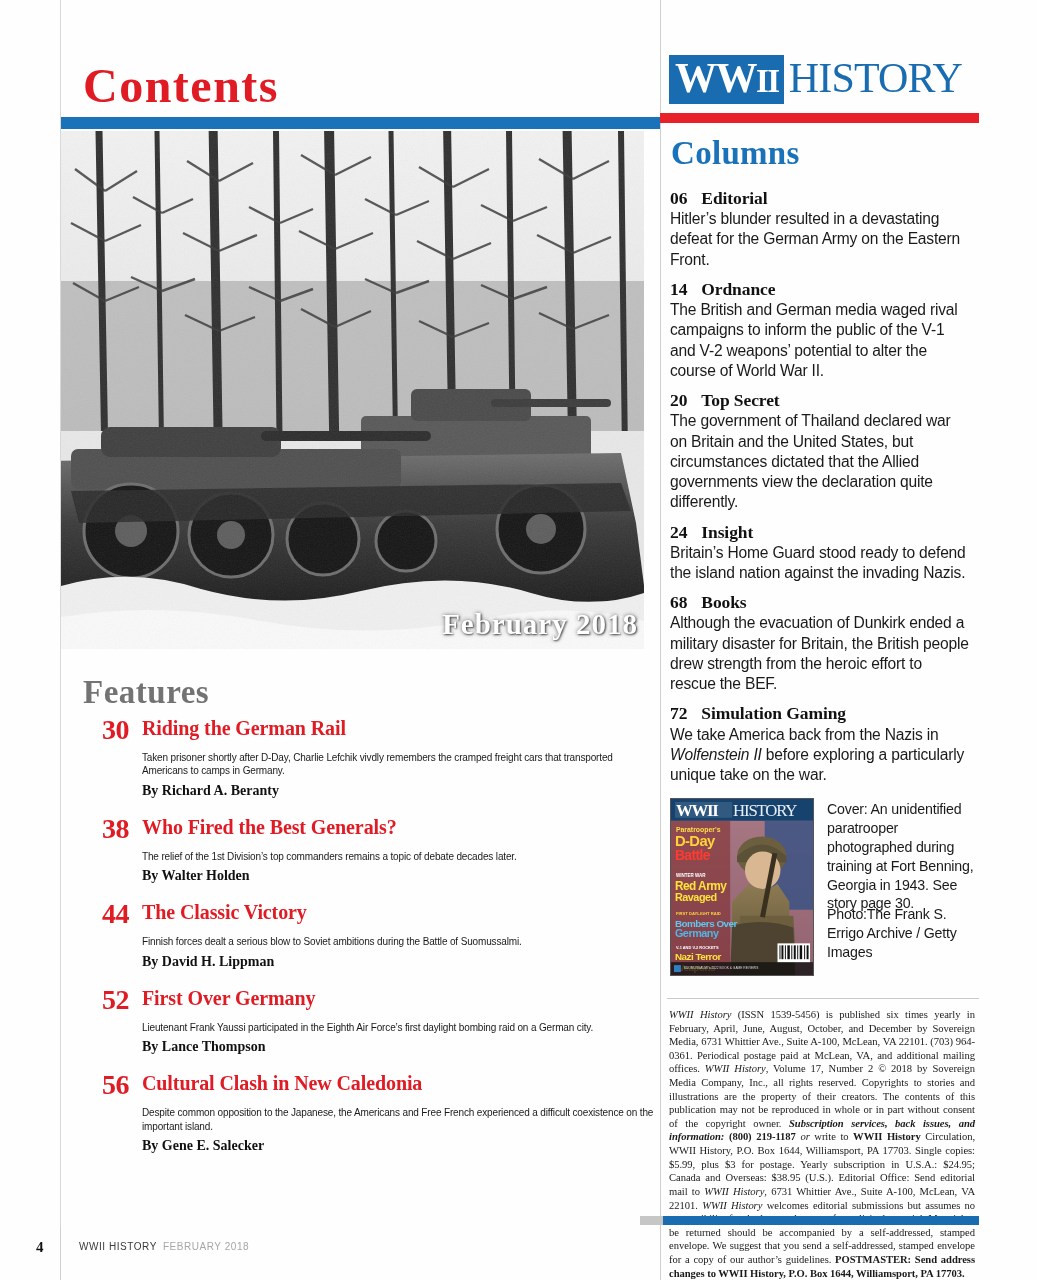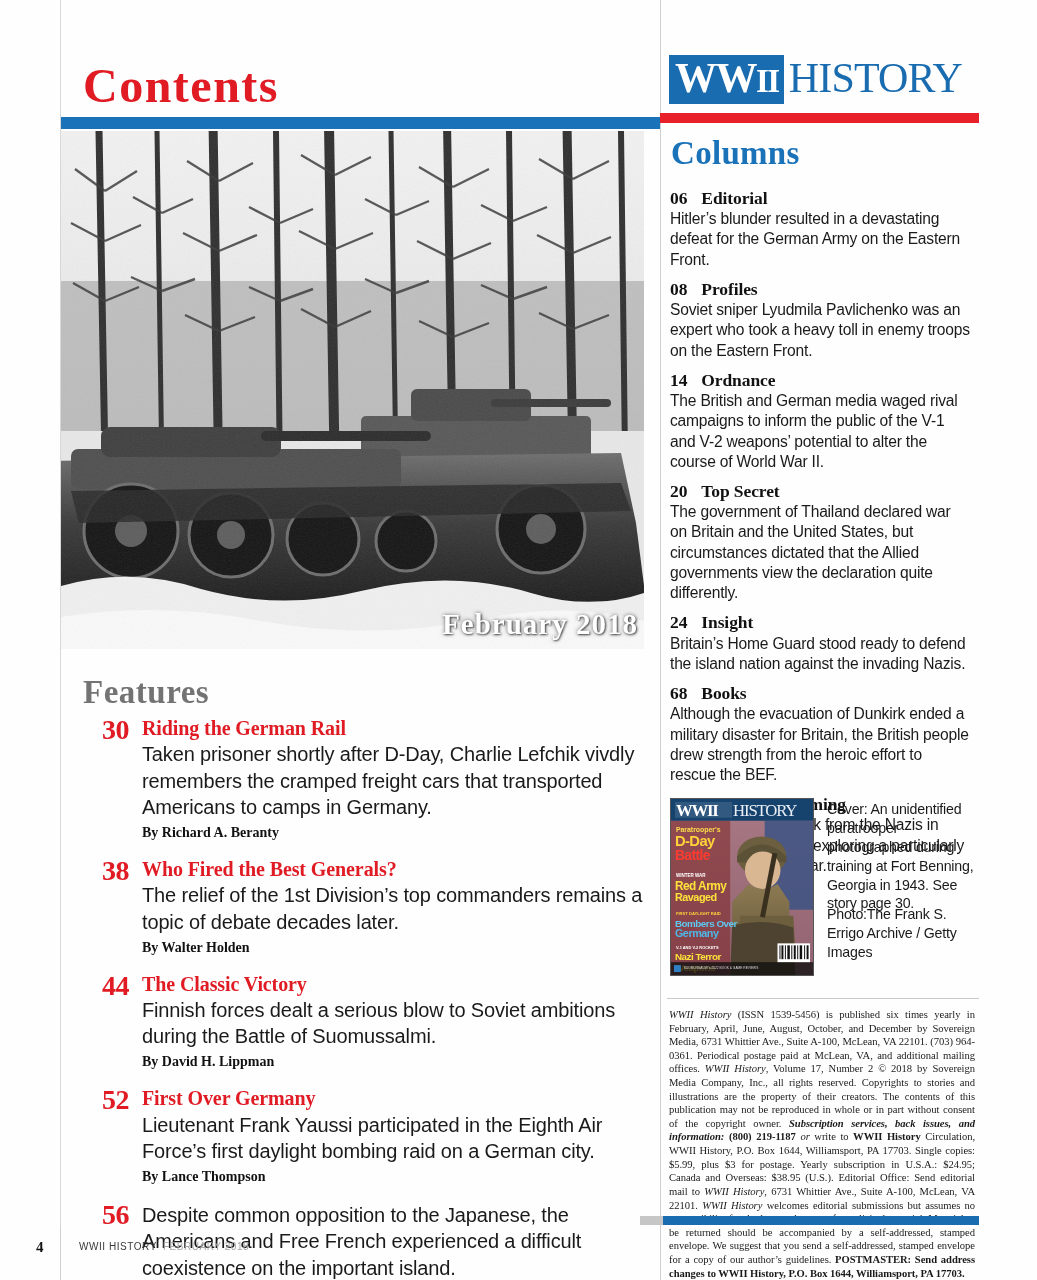--- a/index.html
+++ b/index.html
@@ -109,24 +109,24 @@
   .feature-title {
     font-family: "Liberation Serif", serif;
     font-weight: bold;
     font-size: 20px;
     color: #e01b24;
     line-height: 1.12;
     letter-spacing: -0.1px;
   }
   .feature-desc {
     font-family: "Liberation Sans", sans-serif;
-    font-size: 20px;
+    font-size: 10px;
     color: #1a1a1a;
     line-height: 1.31;
-    margin-top: 2px;
+    margin-top: 12px;
     letter-spacing: -0.15px;
   }
   .feature-byline {
     font-family: "Liberation Serif", serif;
     font-weight: bold;
     font-size: 14px;
     color: #111111;
     margin-top: 5px;
   }
 
@@ -422,20 +422,21 @@
 
       <div class="feature">
         <div class="feature-num">52</div>
         <div class="feature-title">First Over Germany</div>
         <div class="feature-desc">Lieutenant Frank Yaussi participated in the Eighth Air Force’s first daylight bombing raid on a German city.</div>
         <div class="feature-byline">By Lance Thompson</div>
       </div>
 
       <div class="feature">
         <div class="feature-num">56</div>
+        <div class="feature-title">Cultural Clash in New Caledonia</div>
         <div class="feature-desc">Despite common opposition to the Japanese, the Americans and Free French experienced a difficult coexistence on the important island.</div>
         <div class="feature-byline">By Gene E. Salecker</div>
       </div>
 
     </div>
   </div>
 
   <div class="right-col">
 
     <div class="masthead">
@@ -446,24 +447,20 @@
 
     <div class="columns-title">Columns</div>
 
     <div class="column-list">
 
       <div class="column-item">
         <div class="column-head"><span class="pg">06</span><span>Editorial</span></div>
         <div class="column-desc">Hitler’s blunder resulted in a devastating defeat for the German Army on the Eastern Front.</div>
       </div>
 
-      <div class="column-item">
-        <div class="column-head"><span class="pg">08</span><span>Profiles</span></div>
-        <div class="column-desc">Soviet sniper Lyudmila Pavlichenko was an expert who took a heavy toll in enemy troops on the Eastern Front.</div>
-      </div>
 
       <div class="column-item">
         <div class="column-head"><span class="pg">14</span><span>Ordnance</span></div>
         <div class="column-desc">The British and German media waged rival campaigns to inform the public of the V-1 and V-2 weapons’ potential to alter the course of World War II.</div>
       </div>
 
       <div class="column-item">
         <div class="column-head"><span class="pg">20</span><span>Top Secret</span></div>
         <div class="column-desc">The government of Thailand declared war on Britain and the United States, but circumstances dictated that the Allied governments view the declaration quite differently.</div>
       </div>

